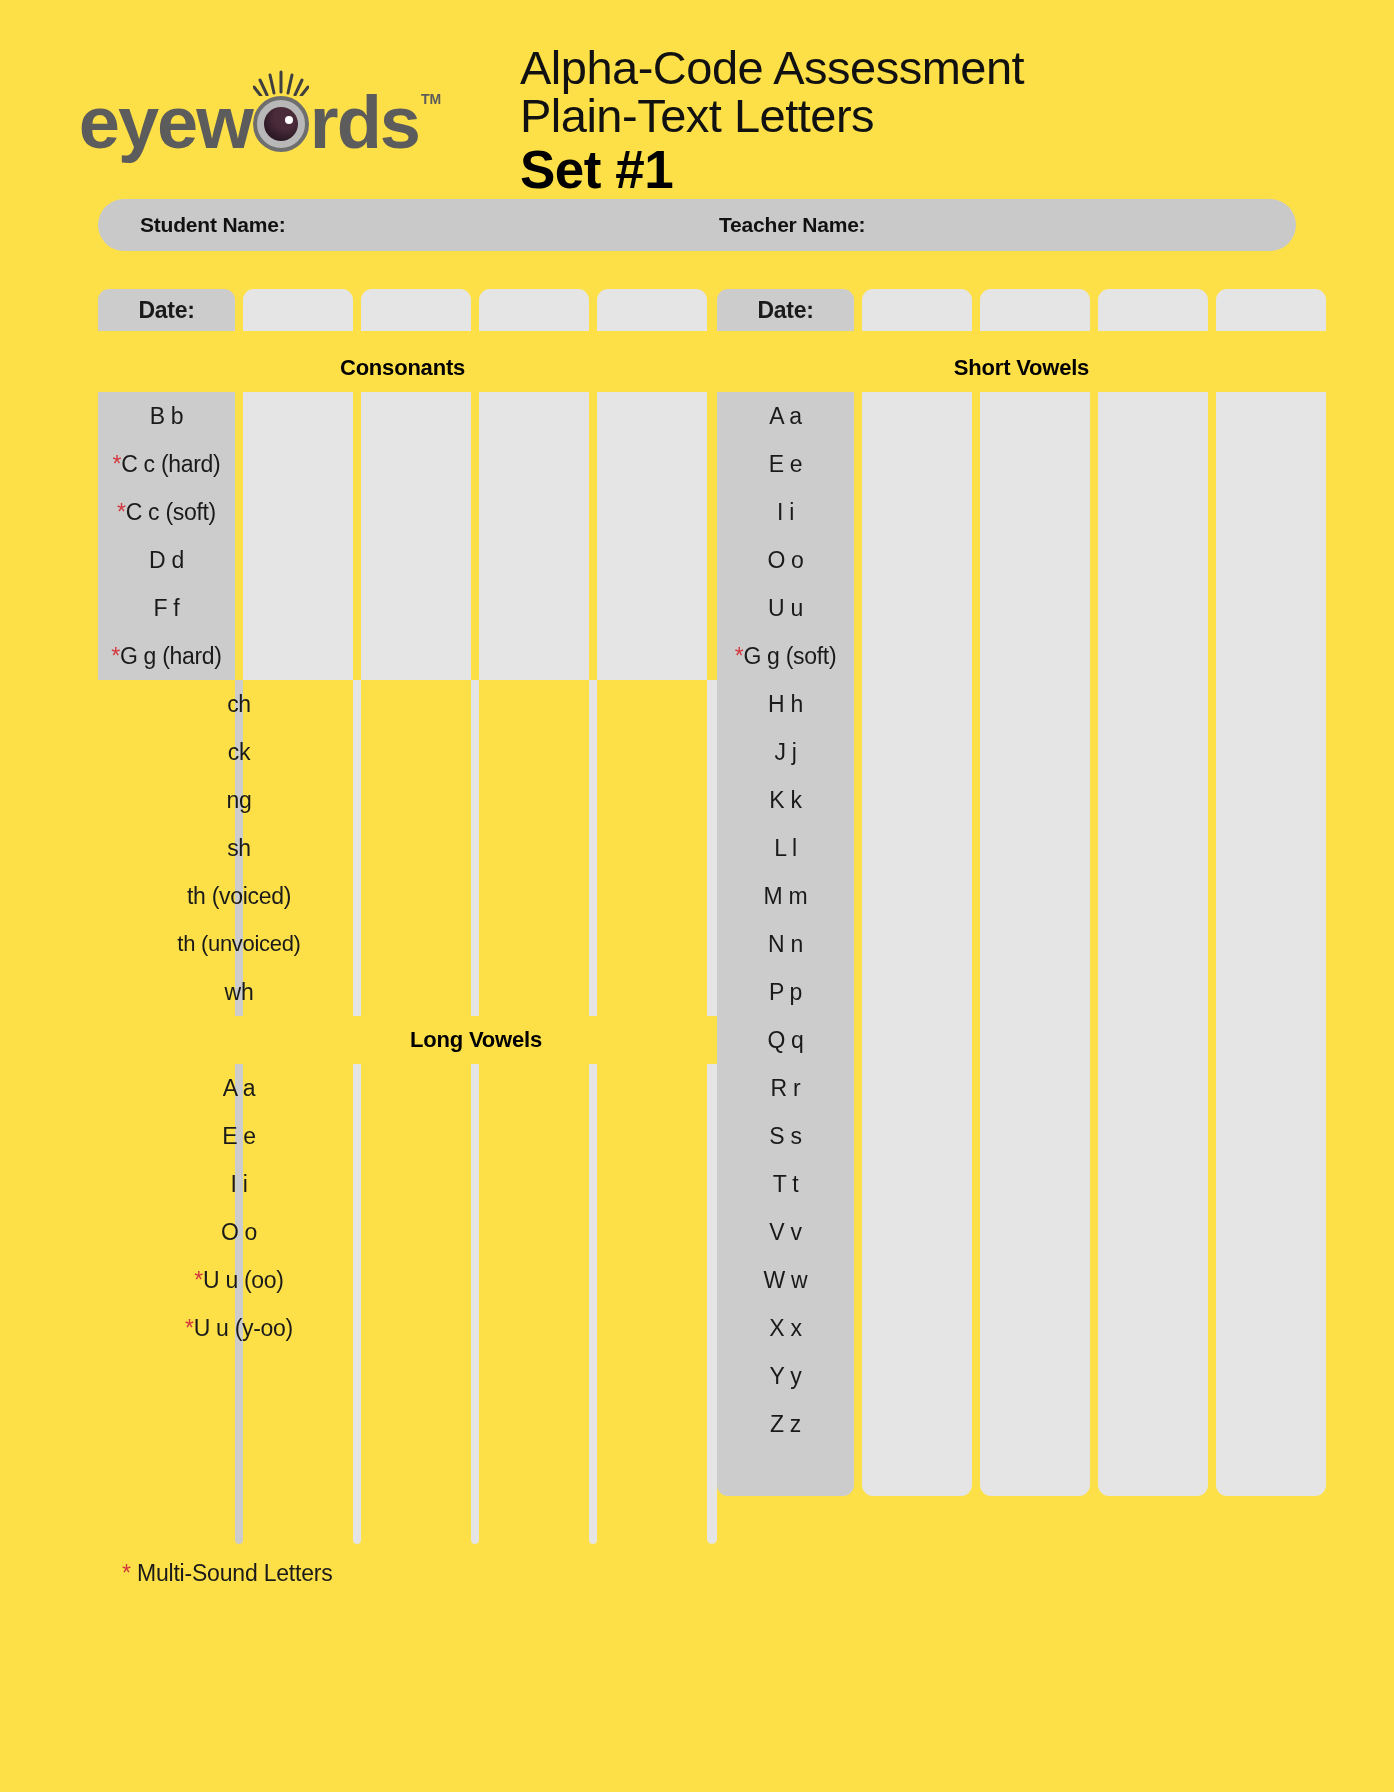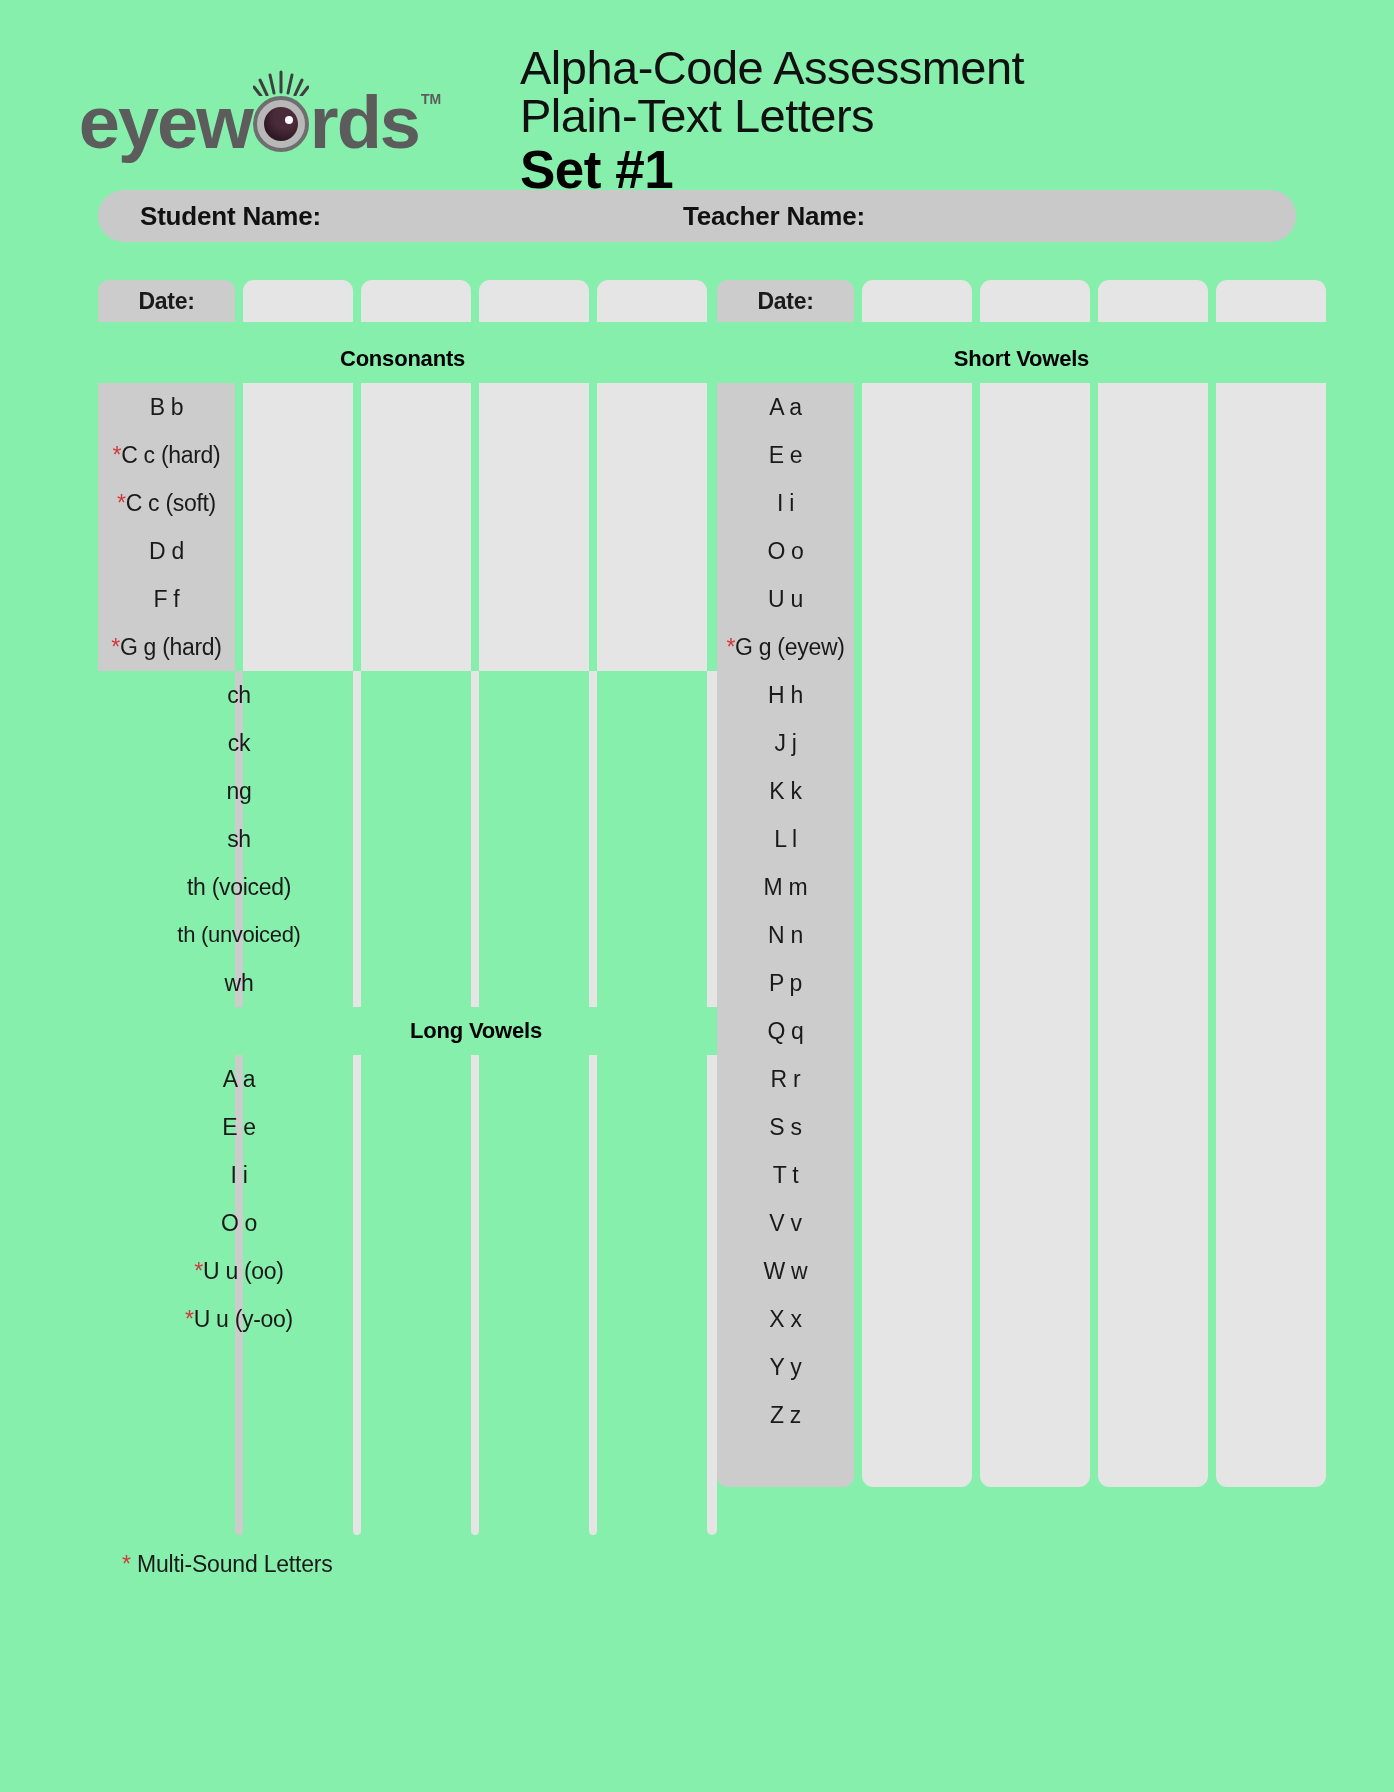--- a/index.html
+++ b/index.html
@@ -8,21 +8,21 @@
     width: 1394px;
     height: 1792px;
     background: #ffffff;
     font-family: "Liberation Sans", sans-serif;
   }
 
   .page {
     position: relative;
     width: 1394px;
     height: 1792px;
-    background: #86efac;
+    background: #fde047;
     overflow: hidden;
   }
 
   
   .header {
     display: flex;
     align-items: flex-start;
     padding: 38px 0 0 0;
     height: 190px;
   }
@@ -104,30 +104,31 @@
   .title-set {
     font-size: 53px;
     font-weight: bold;
     color: #000;
     line-height: 1.15;
     letter-spacing: -0.5px;
   }
 
   
   .name-bar {
-    margin: 0 98px 0 98px;
+    margin: 9px 98px 0 98px;
     height: 52px;
     background: #c9c9c9;
     border-radius: 26px;
     display: flex;
     align-items: center;
     font-weight: bold;
-    font-size: 26px;
+    font-size: 21px;
     color: #111;
     letter-spacing: -0.2px;
+    gap: 36px;
   }
   .name-bar .nb-student { padding-left: 42px; width: 585px; }
   .name-bar .nb-teacher { }
 
   
   .grid {
     margin: 38px 98px 0 98px;
     display: grid;
     grid-template-columns:
       137px 8px 110px 8px 110px 8px 110px 8px 110px
@@ -402,21 +403,21 @@
       <div class="cell blank "></div>
       <div class="cell spacer"></div>
       <div class="cell blank "></div>
       <div class="cell spacer"></div>
       <div class="cell blank "></div>
       <div class="cell spacer"></div>
       <div class="cell blank "></div>
       <div class="cell spacer"></div>
       <div class="cell lbl ">
         <span class="ast">*</span>
-        <span>G g  (eyew)</span>
+        <span>G g  (soft)</span>
       </div>
       <div class="cell spacer"></div>
       <div class="cell blank "></div>
       <div class="cell spacer"></div>
       <div class="cell blank "></div>
       <div class="cell spacer"></div>
       <div class="cell blank "></div>
       <div class="cell spacer"></div>
       <div class="cell blank "></div>
       <div class="cell spacer"></div>

